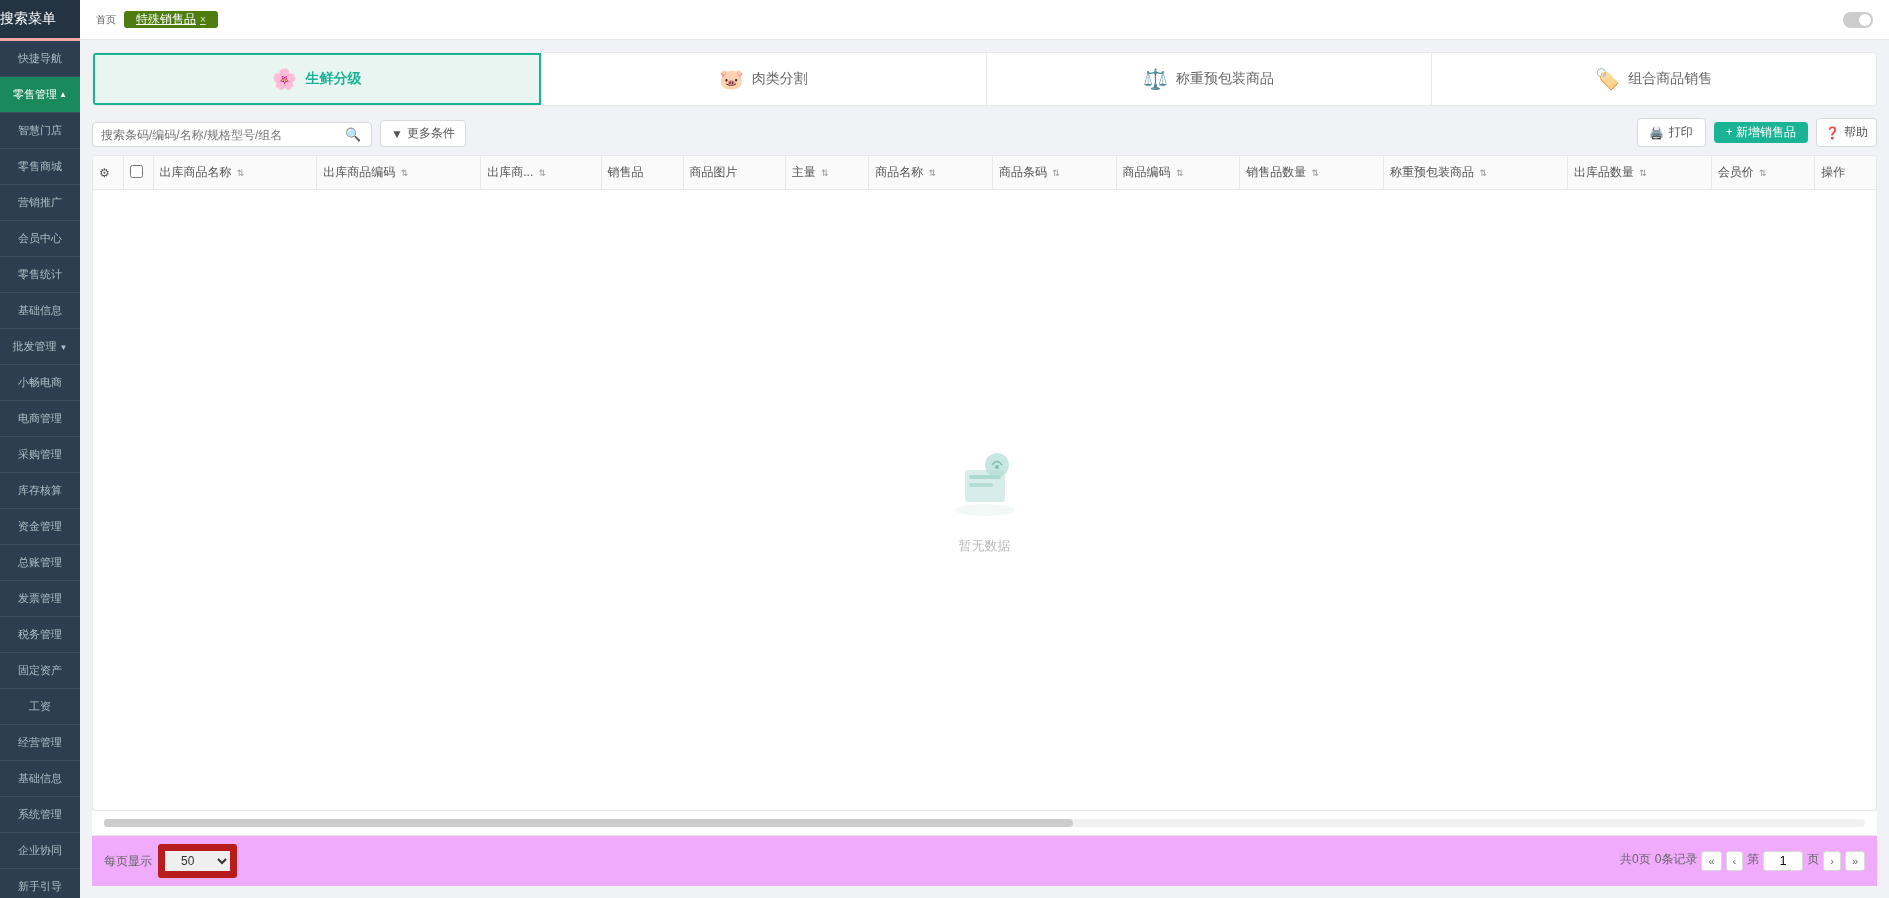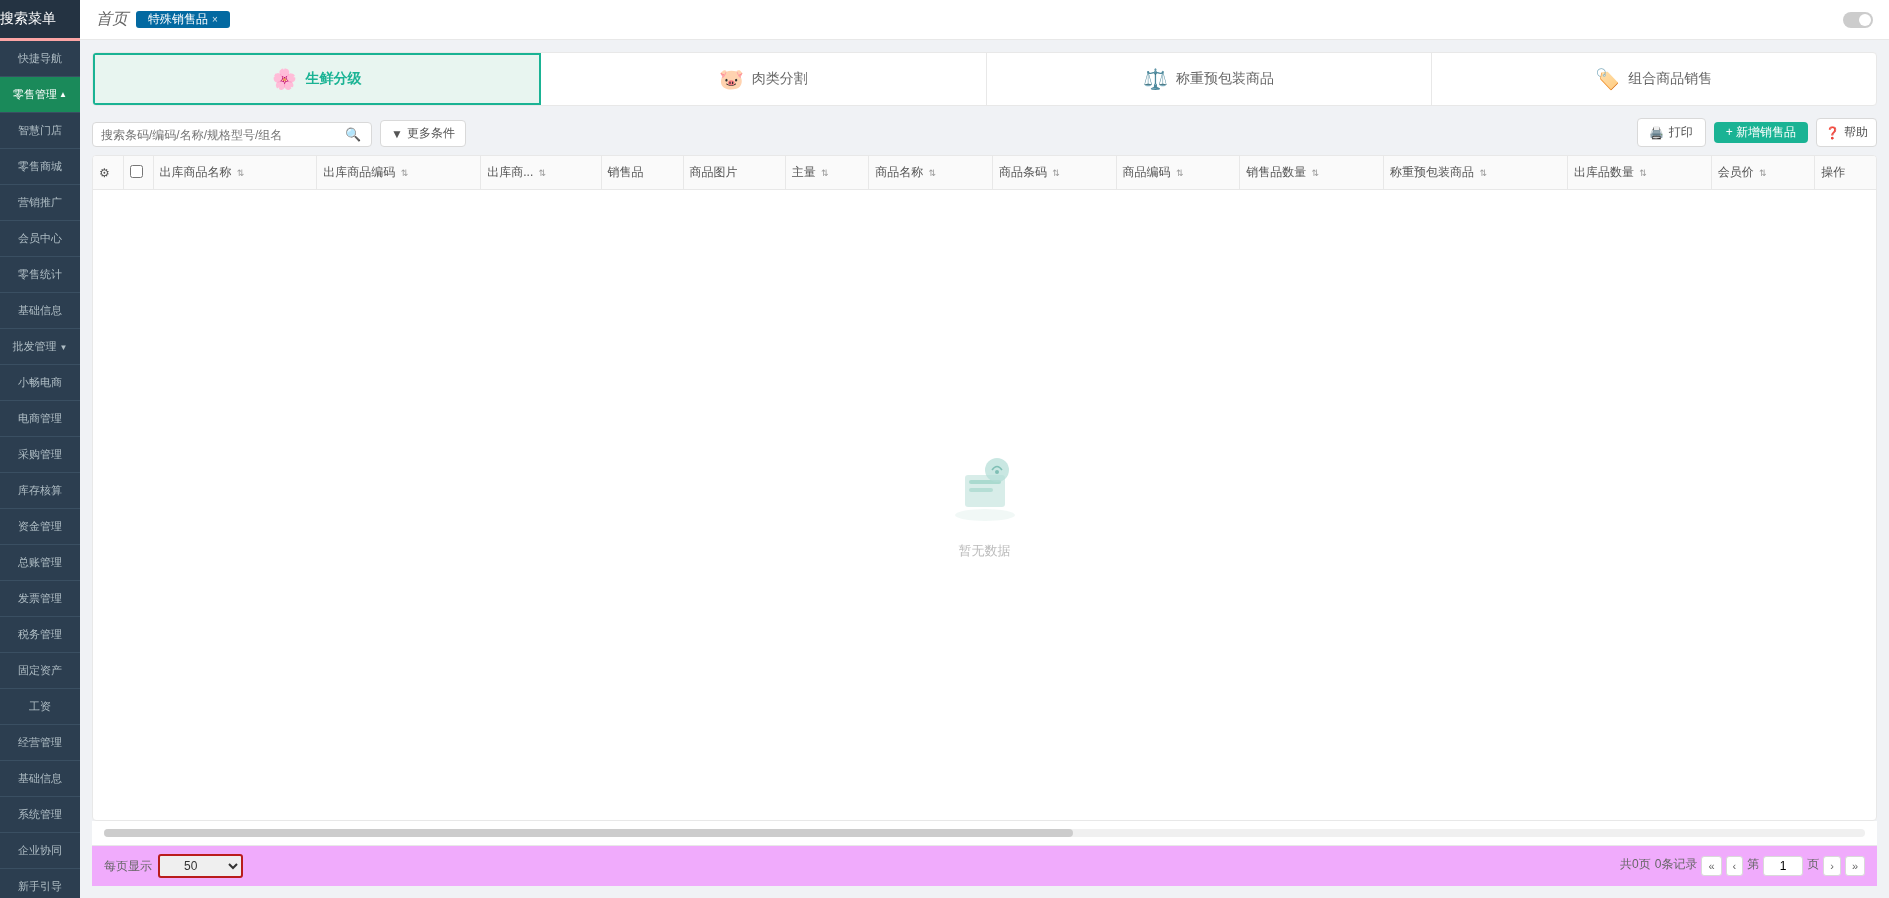--- a/index.html
+++ b/index.html
@@ -58,34 +58,34 @@
       background: #fff;
       padding: 0 16px;
       display: flex;
       align-items: center;
       height: 40px;
       border-bottom: 1px solid #e8e8e8;
       gap: 8px;
     }
     .top-bar-home {
       color: #666;
-      font-size: 16px;
-      cursor: pointer;
-      font-style: italic;
+      font-size: 10px;
+      cursor: pointer;
     }
     .top-bar-tab {
-      background: #0369a1;
+      background: #4d7c0f;
       color: #fff;
       padding: 0 12px;
       border-radius: 3px;
       font-size: 12px;
       cursor: pointer;
       display: flex;
       align-items: center;
       gap: 4px;
+      text-decoration: underline;
     }
     .top-bar-tab .close-x {
       font-size: 10px;
       opacity: 0.8;
     }
     .top-right {
       margin-left: auto;
       display: flex;
       align-items: center;
     }
@@ -279,23 +279,23 @@
       align-items: center;
       justify-content: space-between;
       padding: 8px 12px;
       background: #f0abfc;
       border-top: 1px solid #e8e8e8;
       font-size: 12px;
       color: #666;
     }
     .pagination-left { display: flex; align-items: center; gap: 6px; }
     .page-size-select {
-      border: 2px solid #b91c1c;
+      border: 7px solid #b91c1c;
       border-radius: 3px;
-      padding: 2px 20px;
+      padding: 2px 12px;
       font-size: 12px;
       color: #333;
     }
     .pagination-right { display: flex; gap: 4px; }
     .page-btn {
       padding: 2px 6px;
       border: 1px solid #d9d9d9;
       border-radius: 3px;
       background: #fff;
       cursor: pointer;

